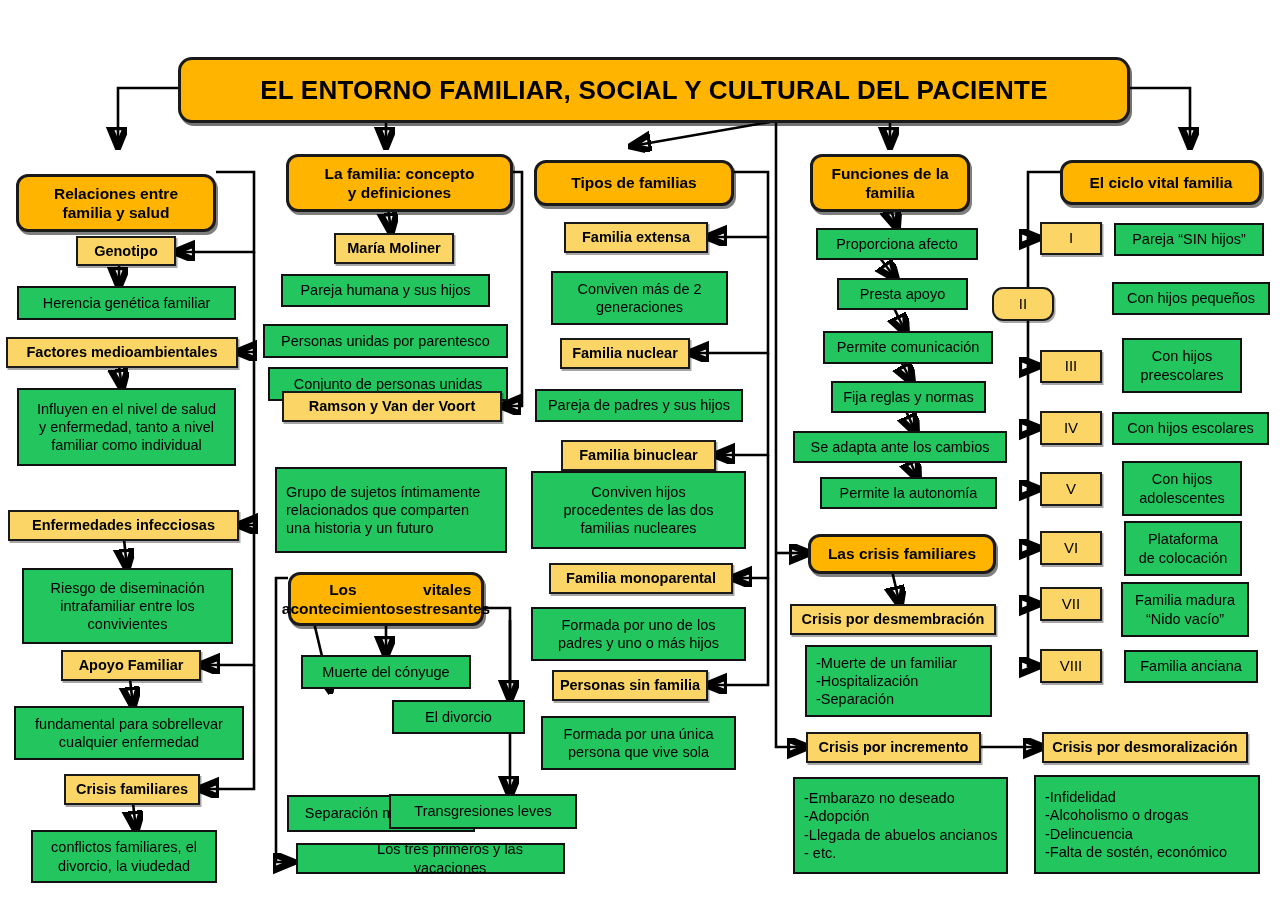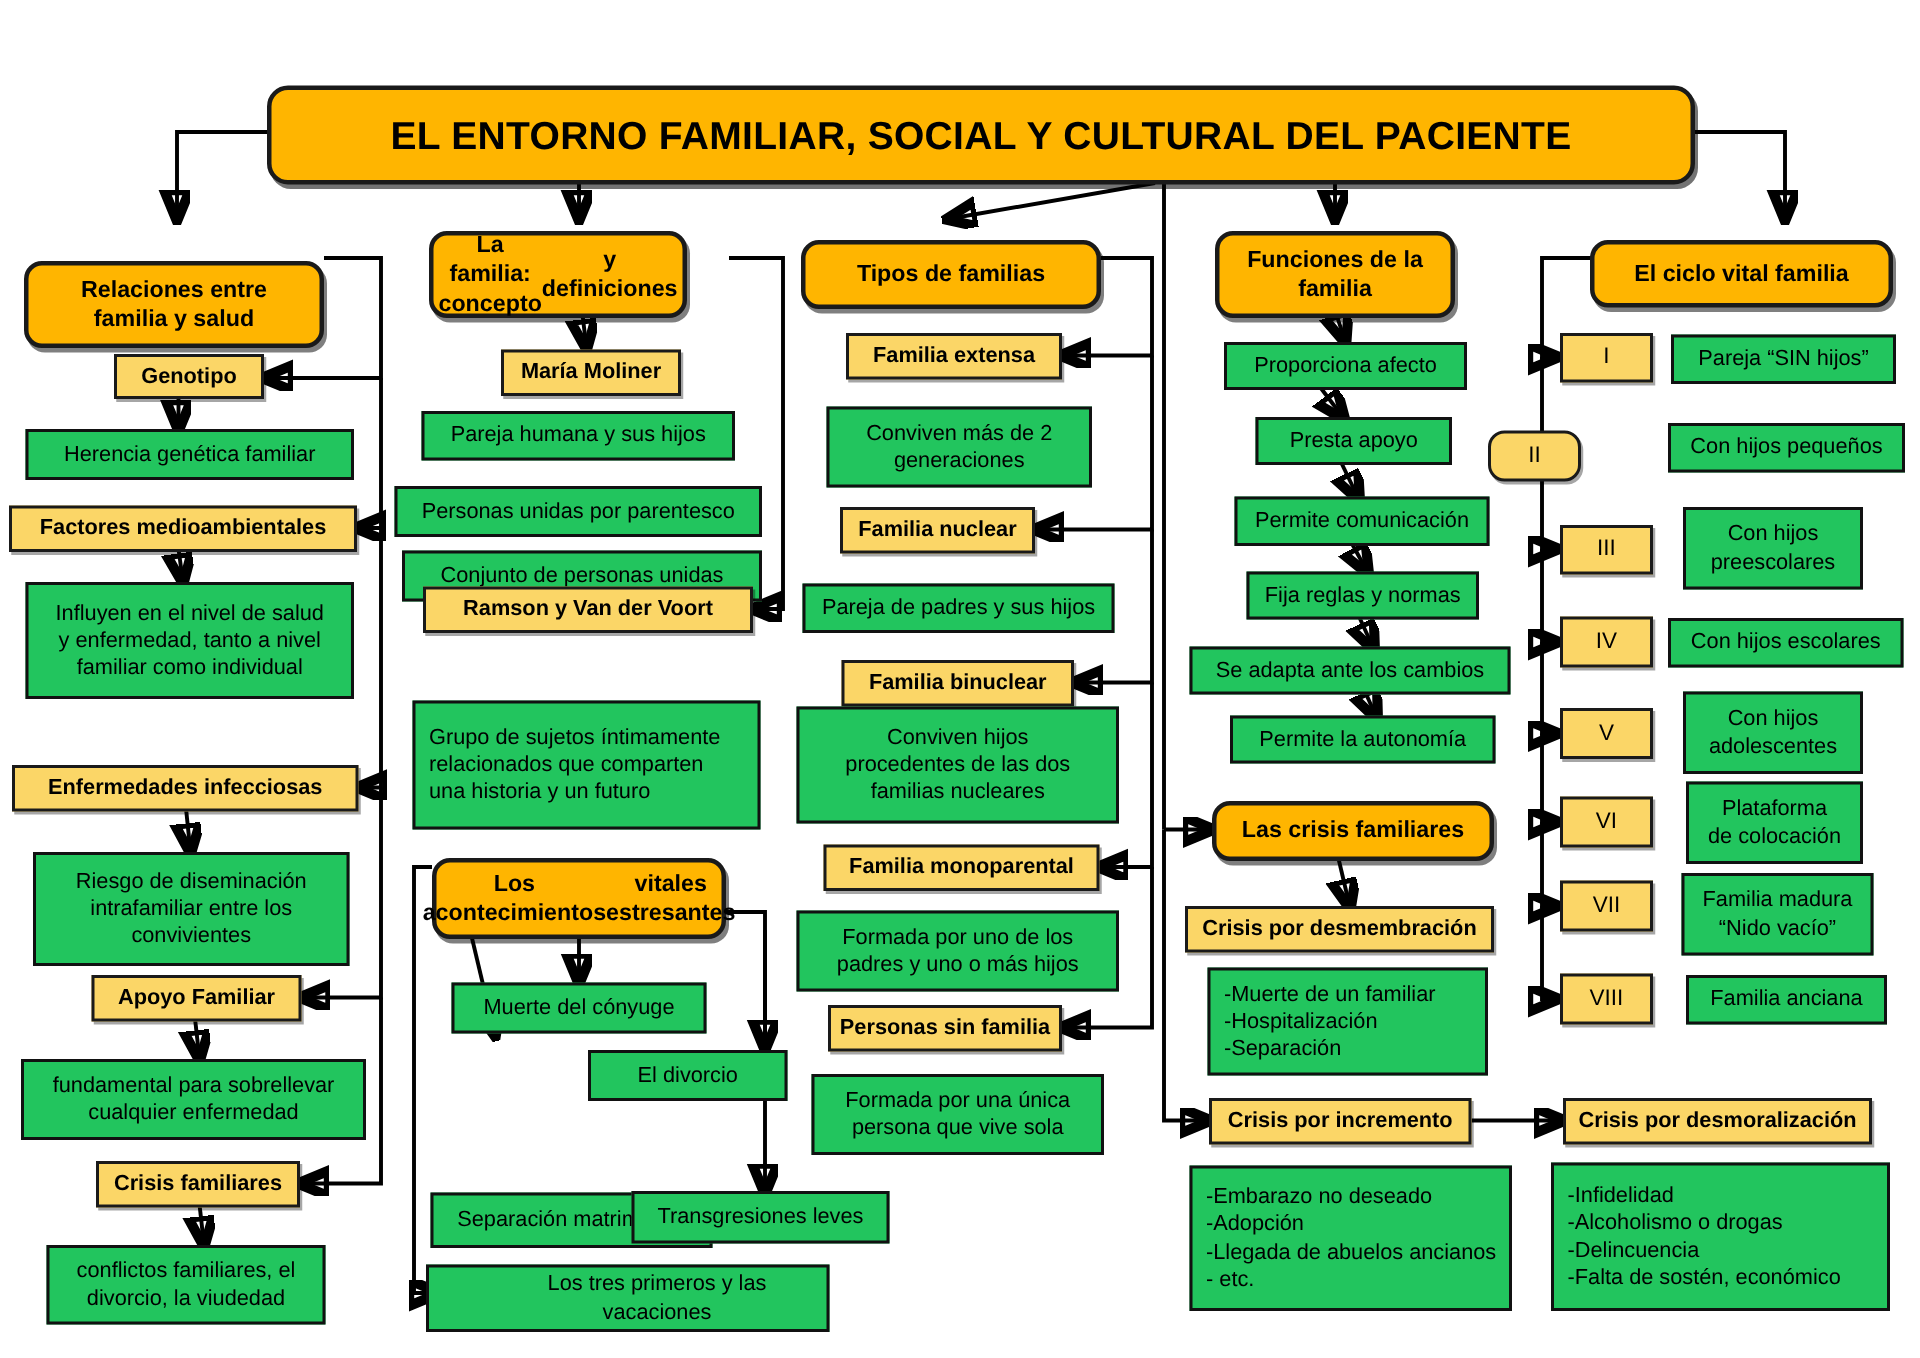--- a/index.html
+++ b/index.html
@@ -138,21 +138,21 @@
     <span>fundamental para sobrellevar</span>
     <span>cualquier enfermedad</span>
   </div>
 
   <div class="box sub" style="left:64px;top:774px;width:136px;height:31px;">Crisis familiares</div>
   <div class="box leaf" style="left:31px;top:830px;width:186px;height:53px;flex-direction:column;">
     <span>conflictos familiares, el</span>
     <span>divorcio, la viudedad</span>
   </div>
 
-  <div class="box hdr" style="left:286px;top:154px;width:172px;height:58px;flex-direction:row;">
+  <div class="box hdr" style="left:286px;top:154px;width:227px;height:58px;flex-direction:column;">
     <span>La familia: concepto</span>
     <span>y definiciones</span>
   </div>
 
   <div class="box sub" style="left:334px;top:233px;width:120px;height:31px;">María Moliner</div>
   <div class="box leaf" style="left:281px;top:274px;width:209px;height:33px;">Pareja humana y sus hijos</div>
   <div class="box leaf" style="left:263px;top:324px;width:245px;height:34px;">Personas unidas por parentesco</div>
   <div class="box leaf" style="left:268px;top:367px;width:240px;height:34px;">Conjunto de personas unidas</div>
 
   <div class="box sub" style="left:282px;top:391px;width:220px;height:31px;">Ramson y Van der Voort</div>
@@ -163,22 +163,22 @@
   </div>
 
   <div class="box hdr" style="left:288px;top:572px;width:196px;height:54px;flex-direction:row;">
     <span>Los acontecimientos</span>
     <span>vitales estresantes</span>
   </div>
 
   <div class="box leaf" style="left:301px;top:655px;width:170px;height:34px;">Muerte del cónyuge</div>
   <div class="box leaf" style="left:392px;top:700px;width:133px;height:34px;">El divorcio</div>
   <div class="box leaf" style="left:287px;top:747px;width:188px;height:37px;margin-top:48px;">Separación matrimonial</div>
-  <div class="box leaf" style="left:389px;top:794px;width:172px;height:35px;margin-left:32px;">Transgresiones leves</div>
-  <div class="box leaf" style="left:284px;top:843px;width:269px;height:45px;padding-left:44px;">Los tres primeros y las vacaciones</div>
+  <div class="box leaf" style="left:389px;top:794px;width:188px;height:35px;">Transgresiones leves</div>
+  <div class="box leaf" style="left:296px;top:843px;width:269px;height:31px;padding-left:44px;">Los tres primeros y las vacaciones</div>
 
   <div class="box hdr" style="left:534px;top:160px;width:200px;height:46px;">Tipos de familias</div>
 
   <div class="box sub" style="left:564px;top:222px;width:144px;height:31px;">Familia extensa</div>
   <div class="box leaf" style="left:551px;top:271px;width:177px;height:54px;flex-direction:column;">
     <span>Conviven más de 2</span>
     <span>generaciones</span>
   </div>
 
   <div class="box sub" style="left:560px;top:338px;width:130px;height:31px;">Familia nuclear</div>

